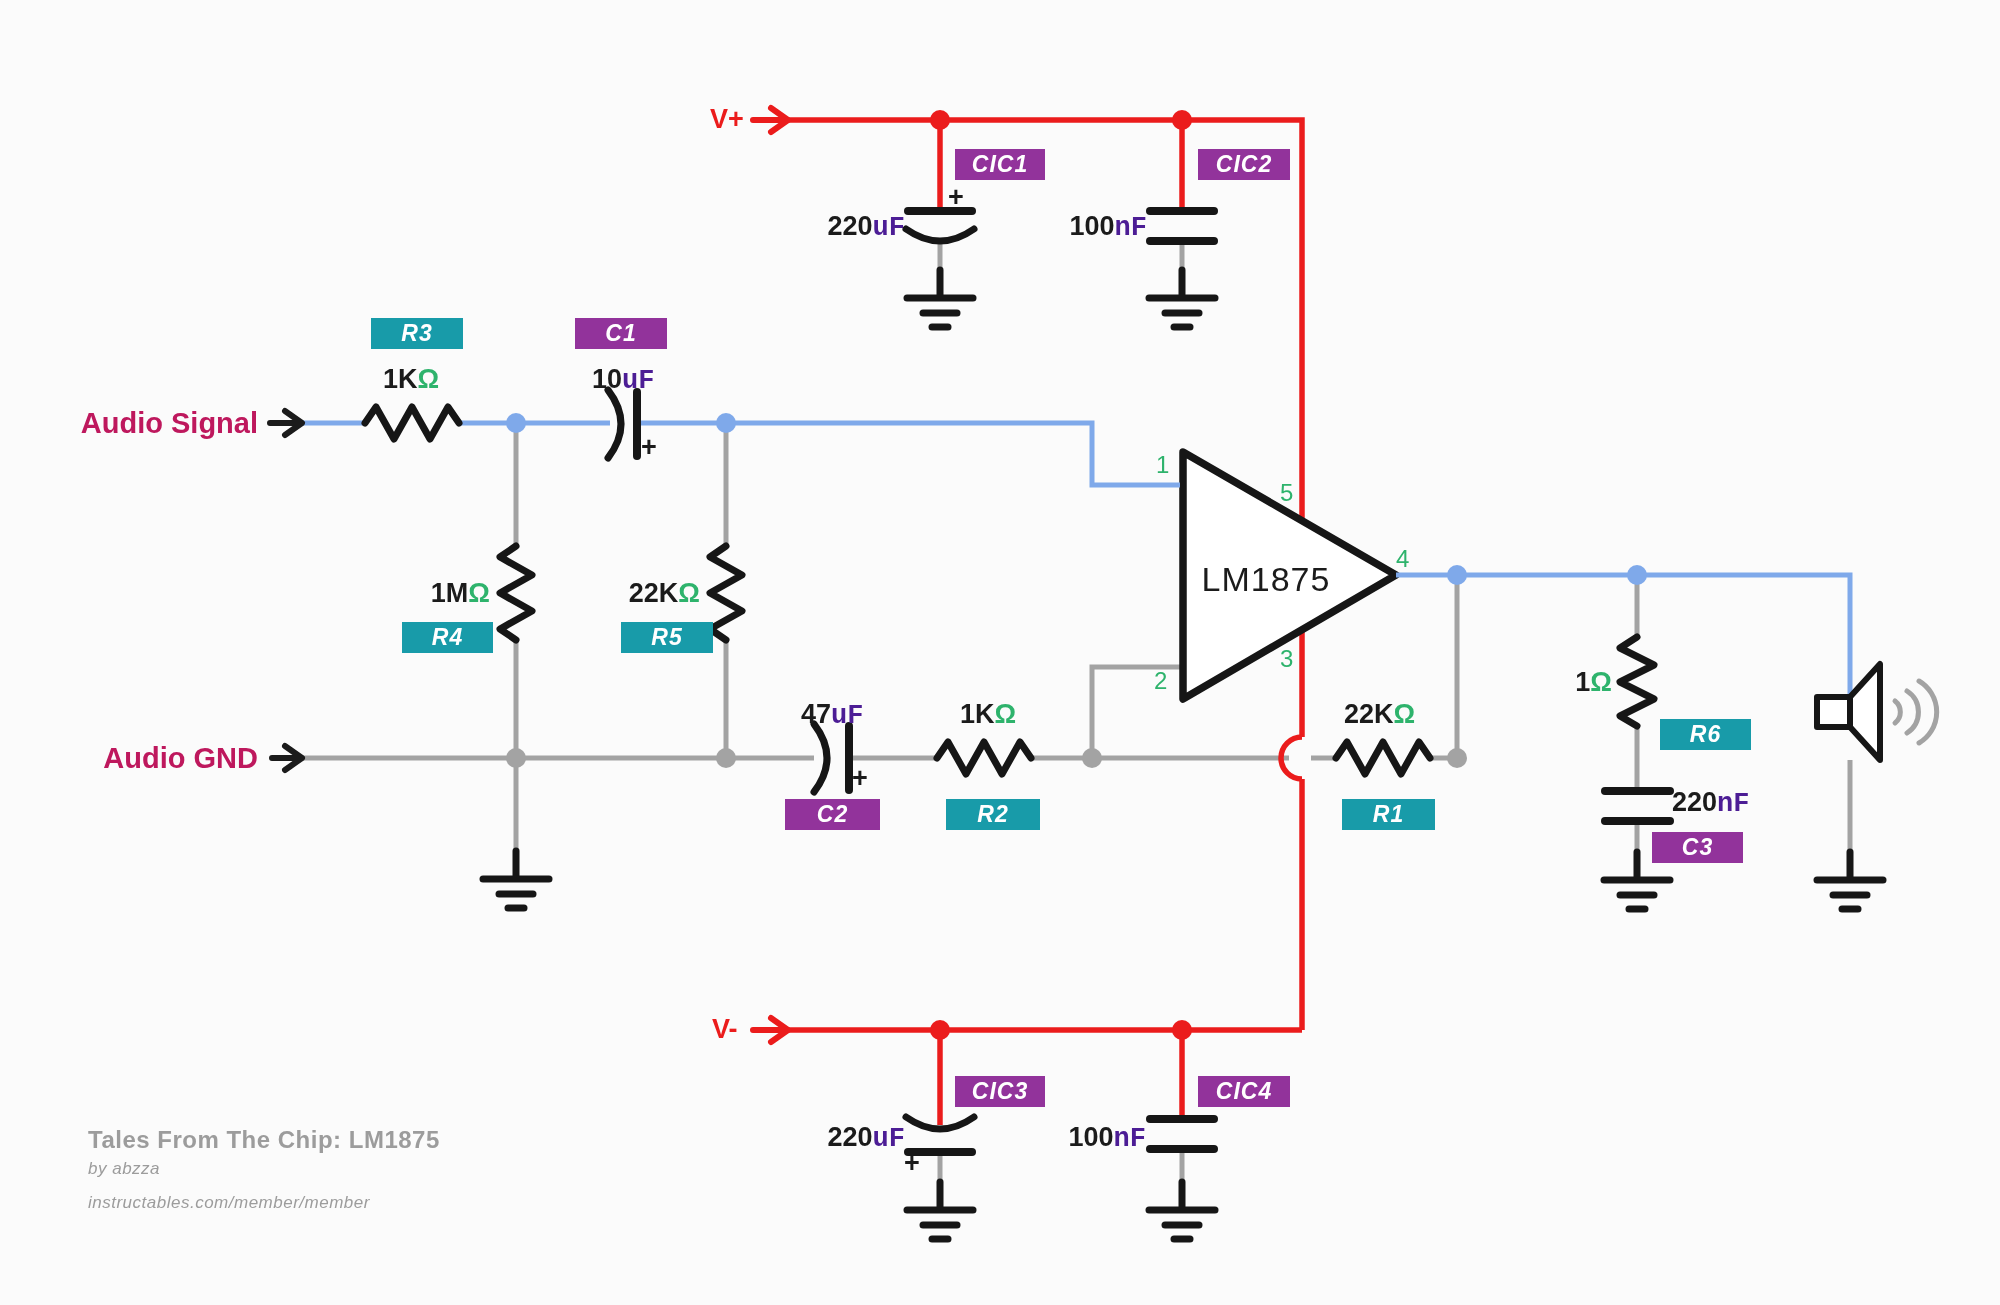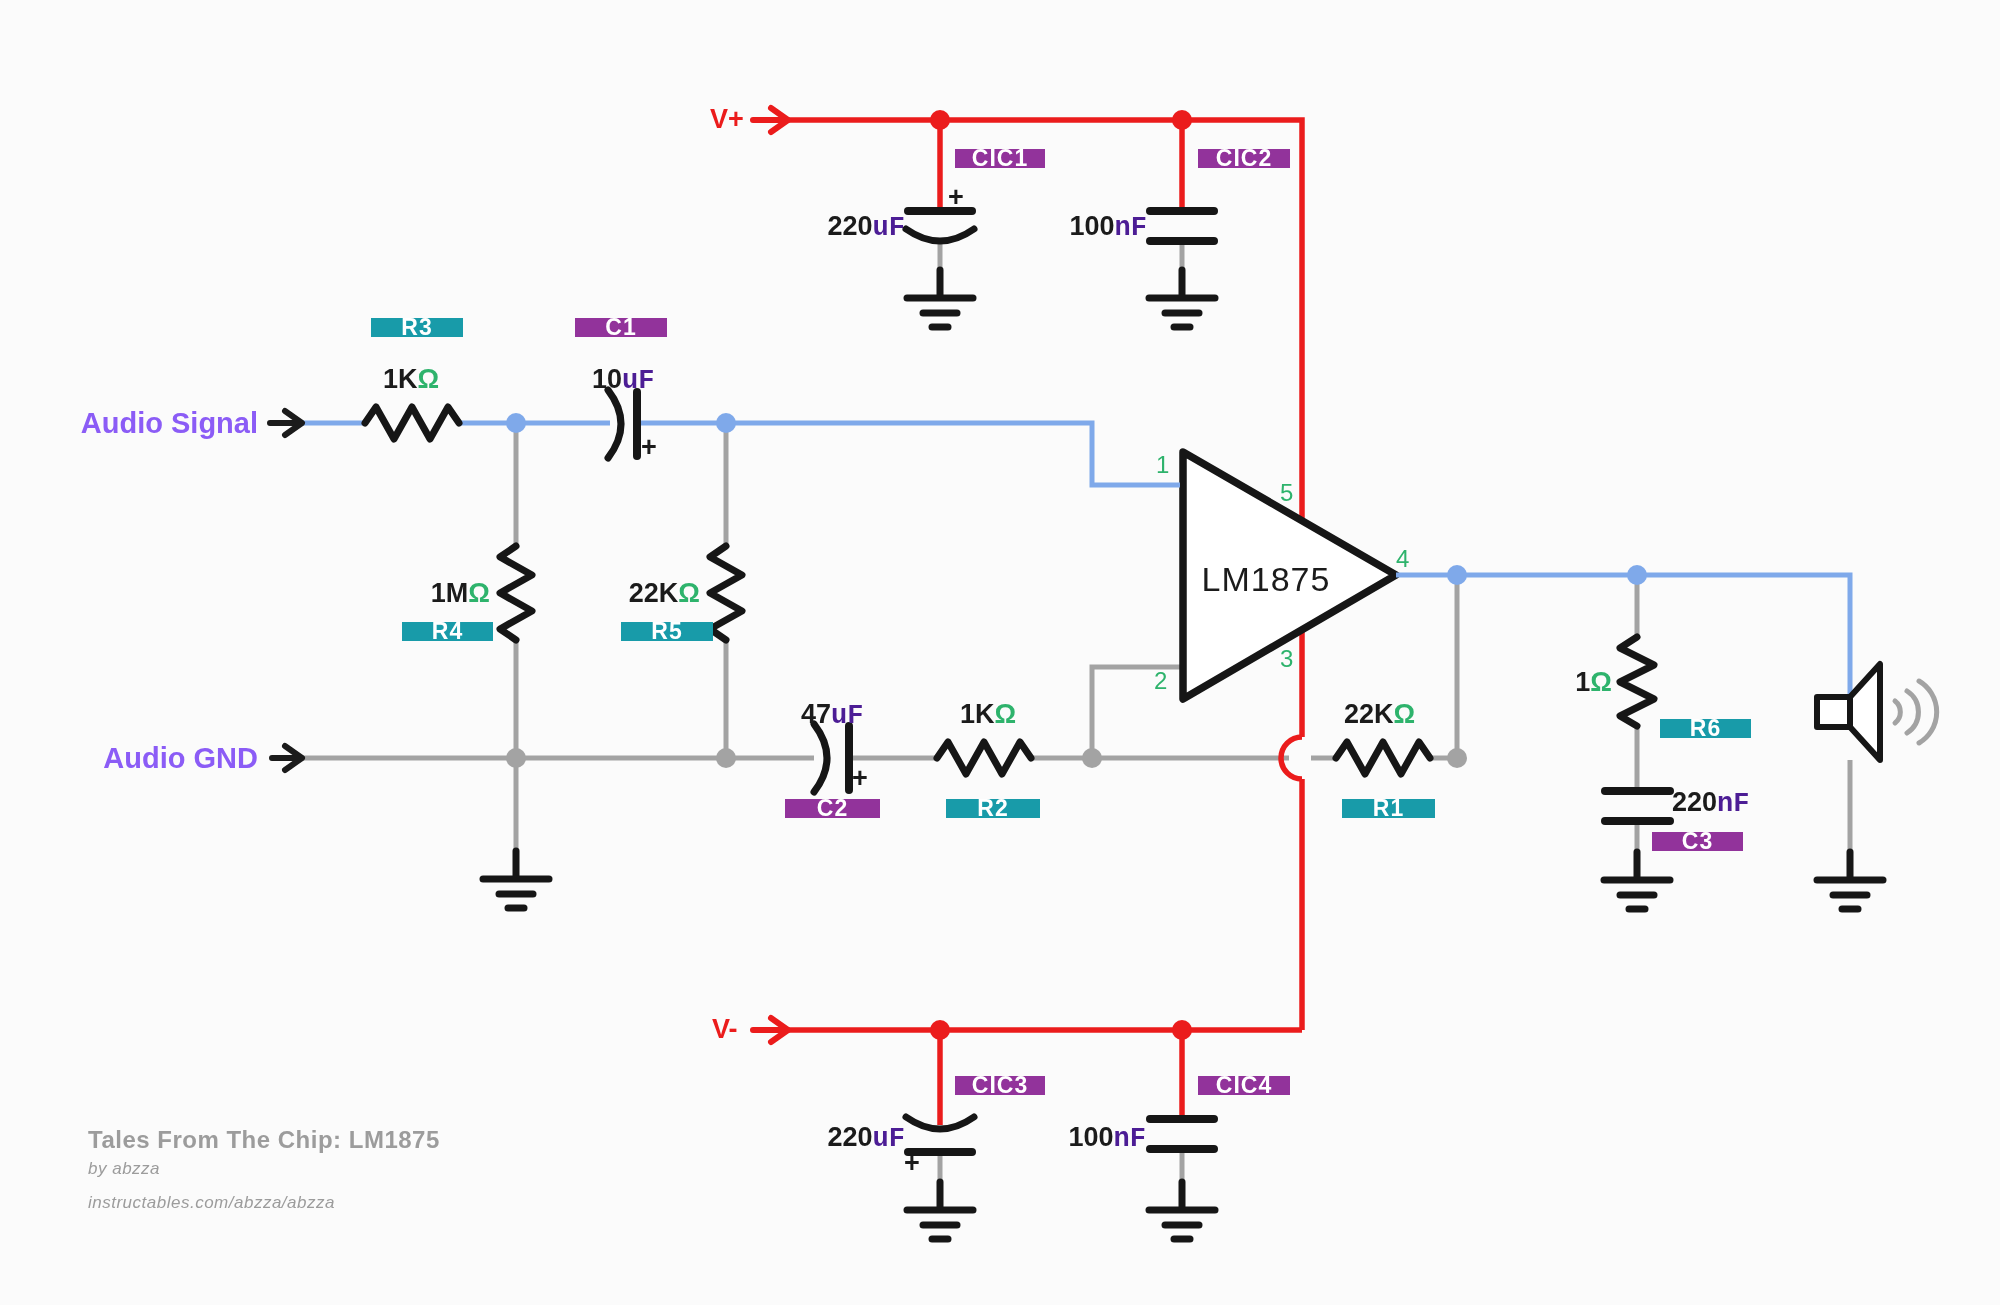--- a/index.html
+++ b/index.html
@@ -1,29 +1,29 @@
 <!DOCTYPE html>
 <html><head>
 <meta charset="utf-8">
 <style>
   html,body{margin:0;padding:0;}
   body{width:2000px;height:1305px;background:#FBFBFB;position:relative;
        font-family:"Liberation Sans", sans-serif;}
   .stage{position:absolute;left:0;top:0;width:2000px;height:1305px;}
   svg{position:absolute;left:0;top:0;}
   .txt{position:absolute;white-space:nowrap;}
-  .io-label{font-size:29px;font-weight:600;color:#8b5cf6;}
+  .io-label{font-size:29px;font-weight:600;color:#be185d;}
   .rail-label{font-size:27px;font-weight:700;color:#EB1C1C;}
   .ic-label{font-size:34px;font-weight:500;color:#1b1b1b;letter-spacing:1px;}
   .pin{font-size:24px;font-weight:500;color:#2EB36C;}
   .val{font-size:27px;font-weight:700;color:#1b1b1b;}
   .val .unit-ohm{color:#2EB36C;}
   .val .unit-f{color:#4c1d95;font-family:Liberation Mono, monospace;}
-  .ref{position:absolute;height:19px;display:flex;align-items:center;justify-content:center;
-       color:#ffffff;font-size:23px;font-weight:700;letter-spacing:1px;}
+  .ref{position:absolute;height:31px;display:flex;align-items:center;justify-content:center;
+       color:#ffffff;font-size:23px;font-weight:700;letter-spacing:1px;font-style:italic;}
   .teal{background:#189BA9;margin-left:8px;}
   .purple{background:#92339B;}
   .plus{font-size:27px;font-weight:700;color:#1b1b1b;line-height:1;}
   .credit{color:#9C9C9C;}
   .credit-1{font-size:24px;font-weight:600;letter-spacing:0.5px;}
   .credit-2{font-size:17px;font-weight:400;letter-spacing:0.5px;font-style:italic;}
 </style>
 </head>
 <body>
 
@@ -200,15 +200,15 @@
   <div class="ref teal" style="left:1334px;top:799px;width:93px">R1</div>
   <div class="ref teal" style="left:1652px;top:719px;width:91px">R6</div>
   <div class="ref purple" style="left:1652px;top:832px;width:91px">C3</div>
   <div class="ref purple" style="left:955px;top:149px;width:90px">CIC1</div>
   <div class="ref purple" style="left:1198px;top:149px;width:92px">CIC2</div>
   <div class="ref purple" style="left:955px;top:1076px;width:90px">CIC3</div>
   <div class="ref purple" style="left:1198px;top:1076px;width:92px">CIC4</div>
 
   <div class="txt credit credit-1" style="left:88px;top:1126px">Tales From The Chip: LM1875</div>
   <div class="txt credit credit-2" style="left:88px;top:1159px">by abzza</div>
-  <div class="txt credit credit-2" style="left:88px;top:1193px">instructables.com/abzza/abzza</div>
+  <div class="txt credit credit-2" style="left:88px;top:1193px">instructables.com/member/member</div>
 
 </div>
 
 </body></html>

